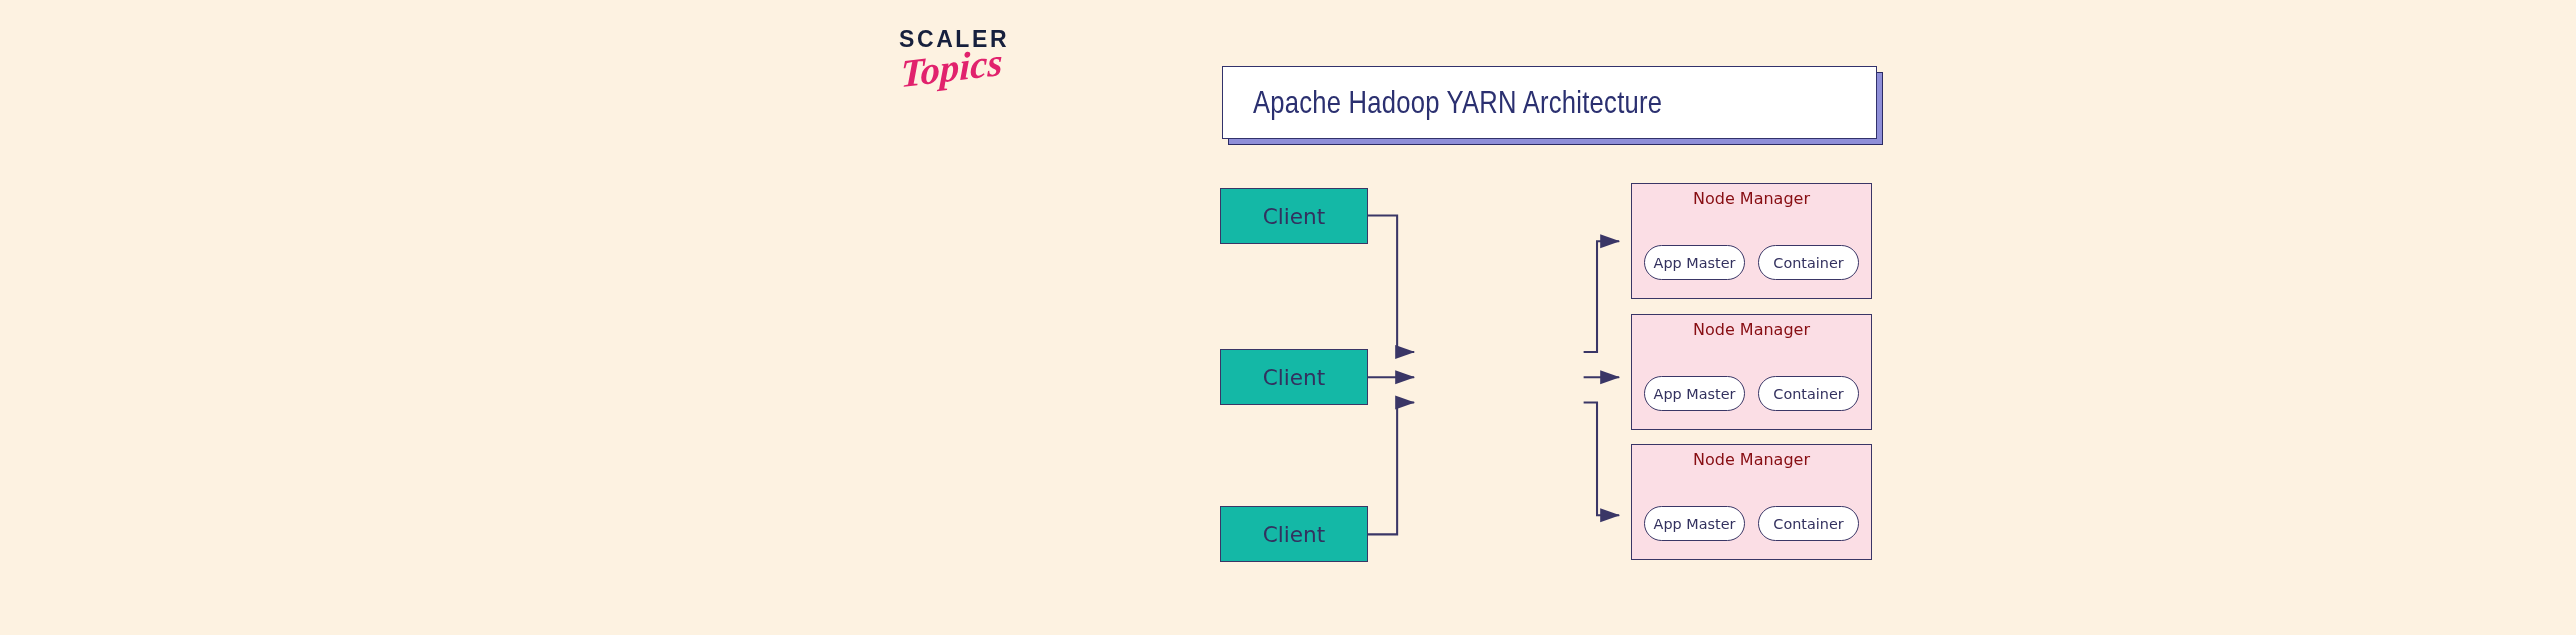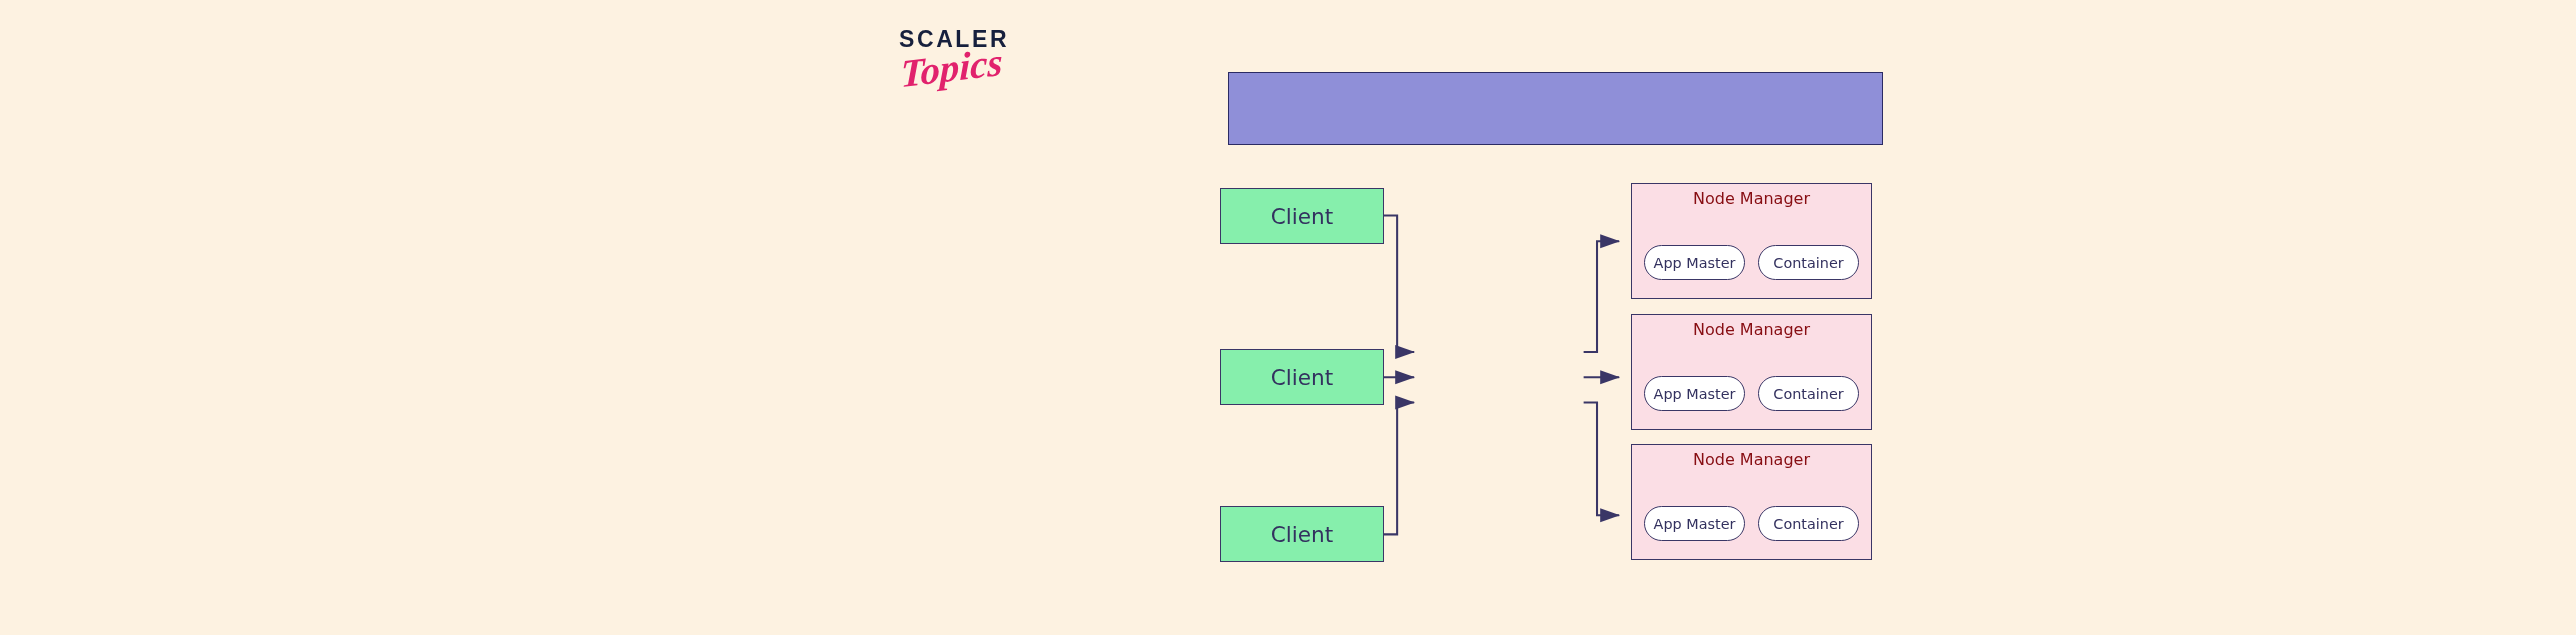--- a/index.html
+++ b/index.html
@@ -87,23 +87,23 @@
   
   .node {
     position: absolute;
     box-sizing: border-box;
     display: flex;
     align-items: center;
     justify-content: center;
     text-align: center;
   }
   .client-box {
-    width: 164px;
+    width: 148px;
     height: 56px;
-    background: #86efac;
+    background: #14b8a6;
     border: 1.5px solid #3a3666;
   }
   .client-label {
     font-size: 21.6px;
     color: #33315f;
     font-family: "DejaVu Sans", sans-serif;
   }
   #rm-box {
     left: 1423px;
     top: 326px;
@@ -167,20 +167,23 @@
 <body>
 
 <div id="canvas">
 
   <div id="logo">
     <div id="logo-scaler">SCALER</div>
     <div id="logo-topics">Topics</div>
   </div>
 
   <div id="title-shadow"></div>
+  <div id="title-box">
+    <span id="title-text">Apache Hadoop YARN Architecture</span>
+  </div>
 
   <svg id="edges" viewBox="0 0 6000 1234" width="3091" height="636">
     <defs>
       <marker id="arw" markerWidth="11" markerHeight="11" refX="9.2" refY="4" orient="auto" markerUnits="strokeWidth">
         <path d="M0,0.6 L9.6,4 L0,7.4 z" fill="#3a3666"></path>
       </marker>
       <marker id="arwup" markerWidth="11" markerHeight="11" refX="9.2" refY="4" orient="auto" markerUnits="strokeWidth">
         <path d="M0,0.6 L9.6,4 L0,7.4 z" fill="#2c2c63"></path>
       </marker>
     </defs>

